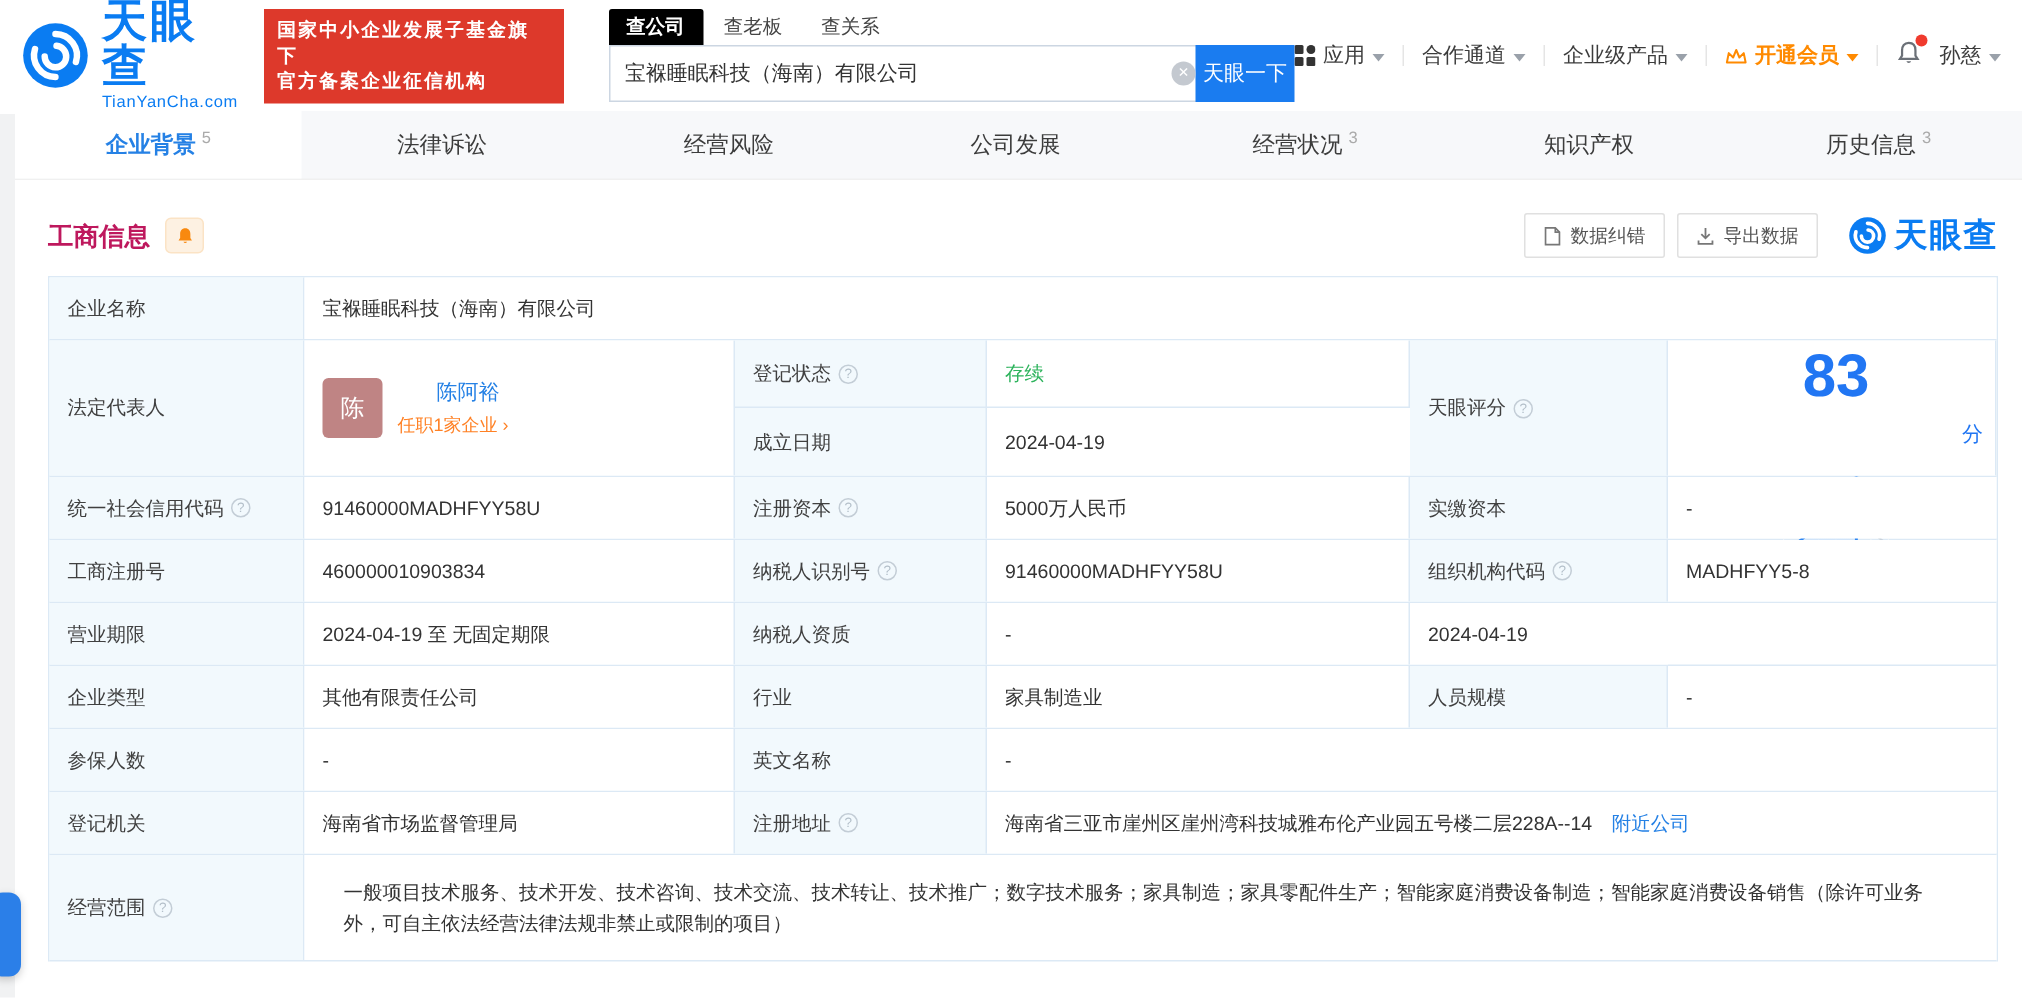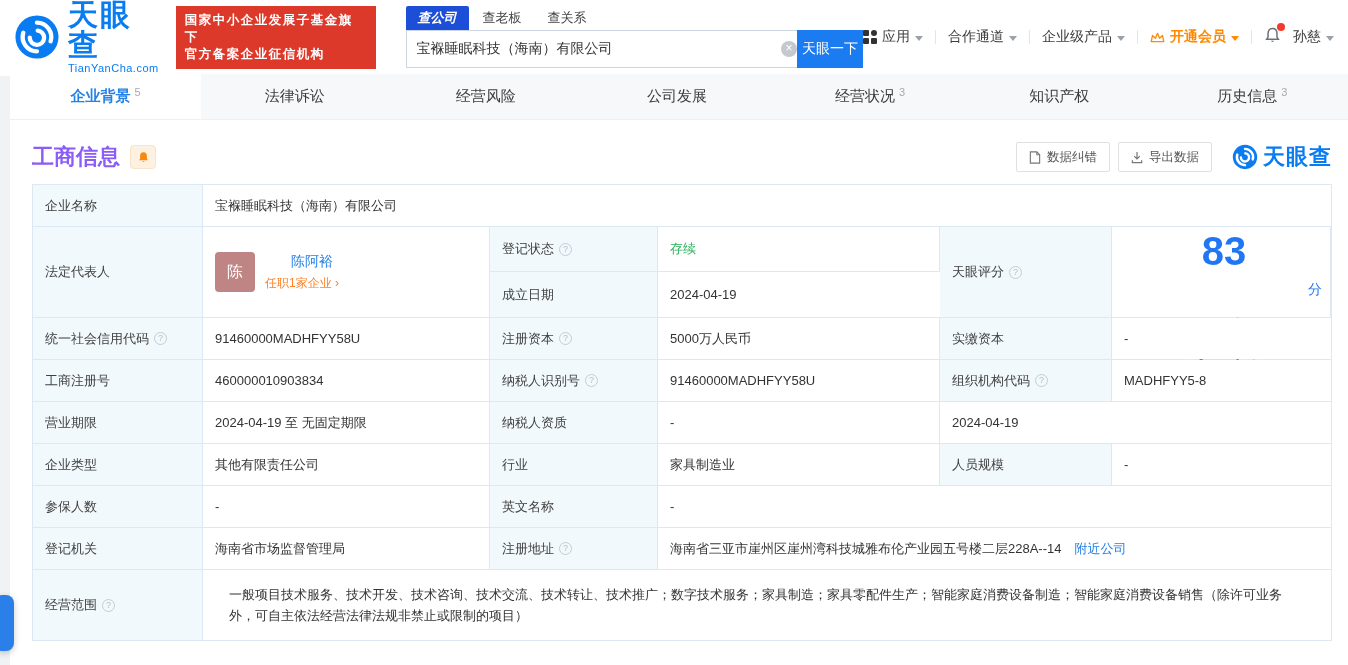--- a/index.html
+++ b/index.html
@@ -10,21 +10,21 @@
   .header { height:74px; display:flex; align-items:center; padding:0 14px; background:#fff; position:relative; }
   .logo { display:flex; align-items:center; gap:8px; cursor:pointer; }
   .logo-txt { line-height:1; }
   .logo-cn { font-size:30px; font-weight:700; color:#0a7cf2; letter-spacing:2px; }
   .logo-en { font-size:11px; color:#0a7cf2; margin-top:3px; letter-spacing:.5px; }
   .gov-badge { margin-left:12px; background:#dd392b; color:#fff; font-size:12.5px; font-weight:700;
     padding:6px 9px; line-height:17px; letter-spacing:1.5px; }
   .search-wrap { margin-left:30px; width:458px; }
   .search-tabs { display:flex; align-items:flex-end; gap:2px; height:24px; font-size:13px; }
   .s-tab { padding:3px 12px; color:#444; cursor:pointer; }
-  .s-tab.active { background:#1d4ed8; color:#fff; border-radius:2px 2px 0 0; font-weight:700;font-style:italic; }
+  .s-tab.active { background:#000000; color:#fff; border-radius:2px 2px 0 0; font-weight:700; }
   .search-box { display:flex; height:38px; }
   .search-input { flex:1; border:1px solid #ccd6e2; border-right:none; padding:0 30px 0 10px;
     font-size:14px; color:#333; outline:none; font-family:inherit; }
   .clear-btn { width:16px; height:16px; border-radius:50%; background:#c4c9d0; color:#fff;
     font-size:12px; line-height:15px; text-align:center; margin-left:-26px; margin-top:11px; cursor:pointer; z-index:2; }
   .search-btn { width:66px; background:#1a7cf0; color:#fff; border:none; font-size:14px;
     cursor:pointer; font-family:inherit; }
   .top-nav { margin-left:auto; display:flex; align-items:center; gap:12px; font-size:14px; color:#3c3c3c; }
   .nav-item { display:flex; align-items:center; gap:5px; cursor:pointer; white-space:nowrap; }
   .sep { width:1px; height:14px; background:#e5e5e5; }
@@ -42,21 +42,21 @@
 
   
   .page-tabs { margin-left:10px; height:46px; background:#f7f8fa; display:flex; border-bottom:1px solid #f0f0f0; }
   .p-tab { flex:1; display:flex; align-items:center; justify-content:center; font-size:15px; color:#3c3c3c;
     cursor:pointer; gap:2px; }
   .p-tab.active { background:#fff; color:#2581e5; font-weight:700; }
   .p-count { font-size:11px; color:#aaa; position:relative; top:-5px; margin-left:2px; font-weight:400; }
 
   
   .section-hd { margin:22px 16px 12px 32px; display:flex; align-items:center; }
-  .section-title { font-size:22px; font-weight:700; color:#8b5cf6; }
+  .section-title { font-size:17px; font-weight:700; color:#be185d; }
   .bell-badge { margin-left:10px; width:26px; height:24px; background:#fdf1e2; border:1px solid #fbe3c5;
     border-radius:4px; display:flex; align-items:center; justify-content:center; cursor:pointer; }
   .hd-actions { margin-left:auto; display:flex; align-items:center; gap:8px;font-family:Liberation Serif, serif; }
   .hd-btn { display:flex; align-items:center; gap:6px; height:30px; padding:0 12px; background:#fff;
     border:1px solid #e0e0e0; border-radius:2px; font-size:12.5px; color:#555; cursor:pointer; font-family:inherit; }
   .wm-logo { display:flex; align-items:center; gap:5px; margin-left:12px; }
   .wm-cn { font-size:22px; font-weight:700; color:#0a7cf2; letter-spacing:1px; }
 
   
   .tbl { margin:0 16px 0 32px; border:1px solid #dce9f5; border-bottom:none; font-size:13px; }

